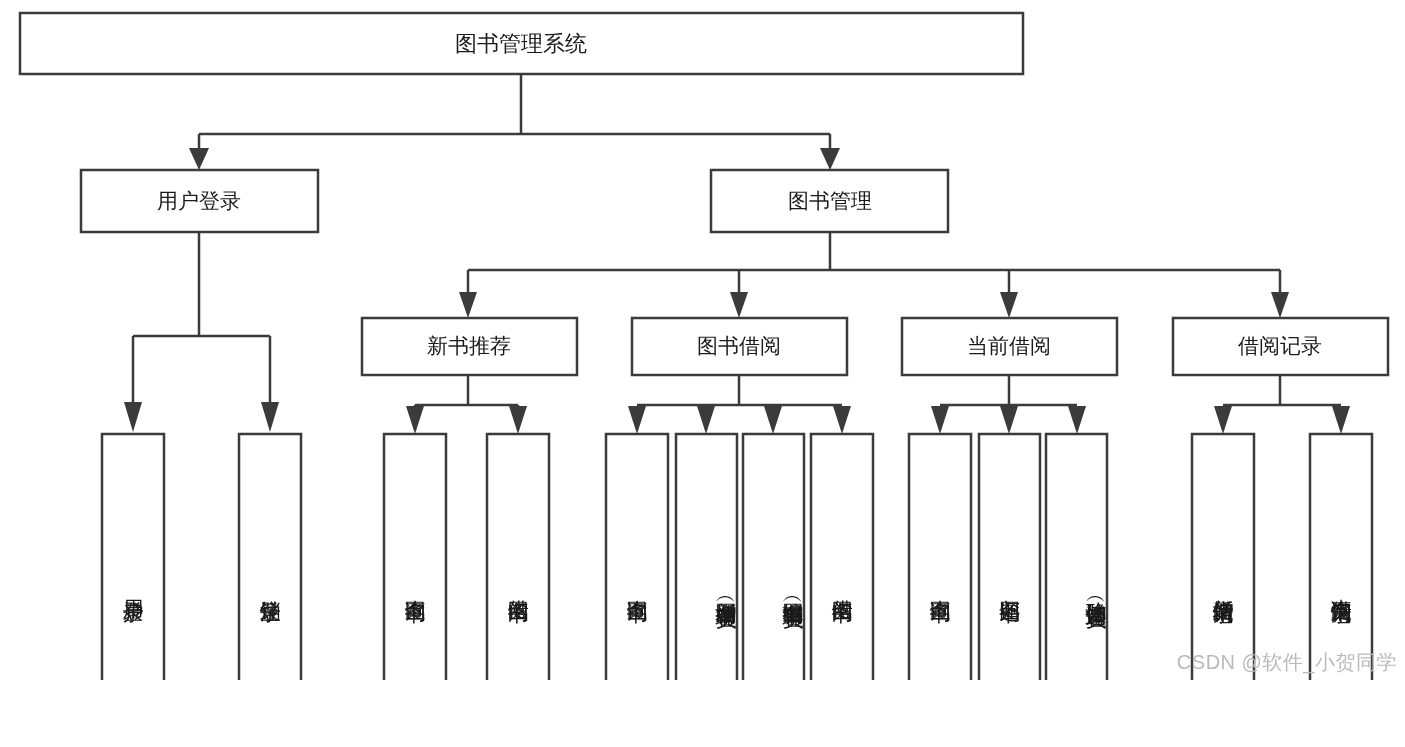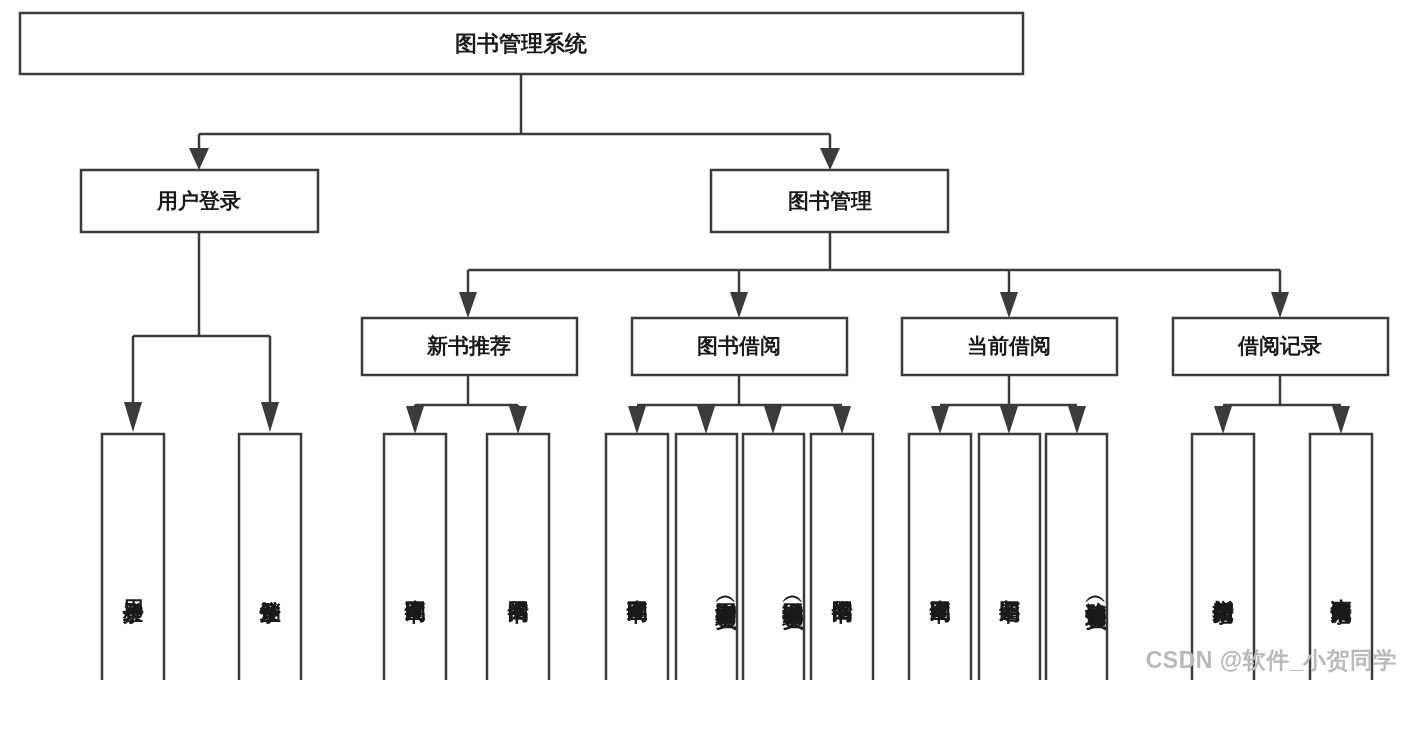--- a/index.html
+++ b/index.html
@@ -9,21 +9,20 @@
   }
   body {
     font-family: "Liberation Sans", "DejaVu Sans", sans-serif;
   }
   #diagram-root {
     position: relative;
     width: 1405px;
     height: 680px;
     background: #ffffff;
     overflow: hidden;
-    font-weight: bold;
   }
   svg#tree-svg {
     position: absolute;
     left: 0;
     top: 0;
     width: 1405px;
     height: 747px;
     display: block;
   }
   .node-box {
@@ -68,21 +67,21 @@
     color: #1a1a1a;
     letter-spacing: 1px;
     white-space: nowrap;
     pointer-events: none;
   }
   #watermark {
     position: absolute;
     right: 8px;
     bottom: 4px;
     font-family: "Liberation Sans", "DejaVu Sans", sans-serif;
-    font-size: 23px;
+    font-size: 20px;
     color: #b9b9b9;
     white-space: nowrap;
     letter-spacing: 0.5px;
   }
 </style>
 </head>
 <body>
 
 <div id="diagram-root">
 

